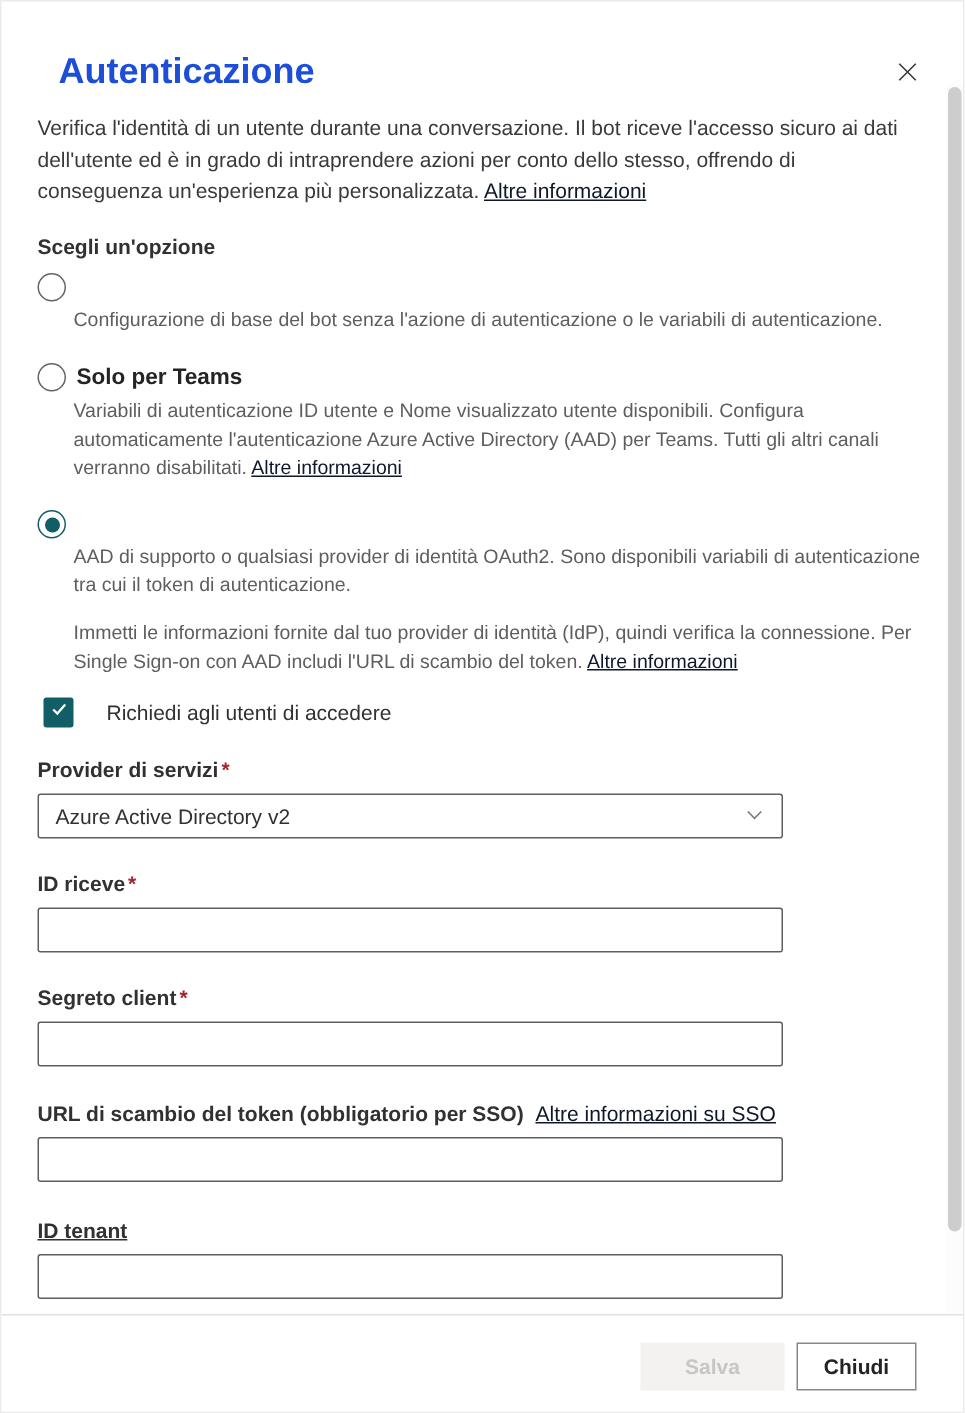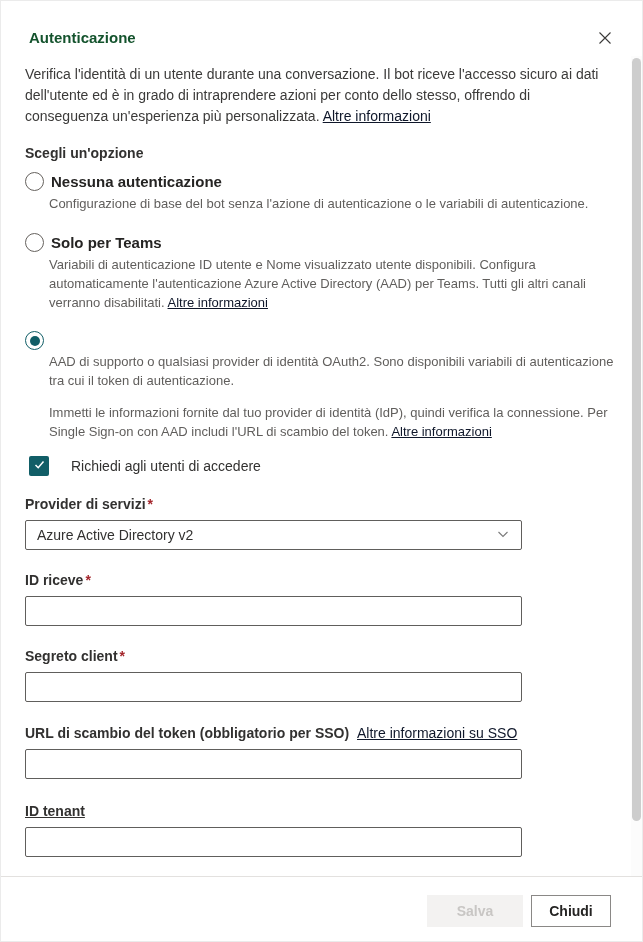--- a/index.html
+++ b/index.html
@@ -11,21 +11,21 @@
     position:relative; overflow:hidden;
   }
   .dialog { position:absolute; inset:0; border:1px solid #ebebeb; background:#fff; }
 
   .content {
     position:absolute; top:0; left:0; right:0; height:877px;
     overflow:hidden; padding:20px 31px 0 24px;
   }
 
   .dlg-header { position:relative; }
-  .dlg-title { margin:4px; font-size:15px; line-height:26px; font-weight:bold; color:#14532d; }
+  .dlg-title { margin:14px; font-size:24px; line-height:26px; font-weight:bold; color:#1d4ed8; }
   .close-btn {
     position:absolute; top:0; right:-8px; width:28px; height:28px;
     display:flex; align-items:center; justify-content:center;
     background:transparent; border:none; cursor:pointer; padding:0;
   }
 
   .intro { margin:13px 0 0 0; font-size:14px; line-height:21px; color:#3b3a39; }
   a.lnk { color:#0f172a; text-decoration:underline; cursor:pointer; }
 
   .choose-label { margin-top:17px; font-size:14px; line-height:19px; font-weight:bold; color:#323130; }
@@ -102,21 +102,20 @@
 
     <p class="intro"><span>Verifica l'identità di un utente durante una conversazione. Il bot riceve l'accesso sicuro ai dati dell'utente ed è in grado di intraprendere azioni per conto dello stesso, offrendo di conseguenza un'esperienza più personalizzata.</span>
       <a class="lnk">Altre informazioni</a>
     </p>
 
     <div class="choose-label">Scegli un'opzione</div>
 
     <div class="option">
       <div class="opt-header">
         <span class="radio"></span>
-        <span class="opt-label">Nessuna autenticazione</span>
       </div>
       <div class="opt-desc">Configurazione di base del bot senza l'azione di autenticazione o le variabili di autenticazione.</div>
     </div>
 
     <div class="option">
       <div class="opt-header">
         <span class="radio"></span>
         <span class="opt-label">Solo per Teams</span>
       </div>
       <div class="opt-desc"><span>Variabili di autenticazione ID utente e Nome visualizzato utente disponibili. Configura automaticamente l'autenticazione Azure Active Directory (AAD) per Teams. Tutti gli altri canali verranno disabilitati.</span>

